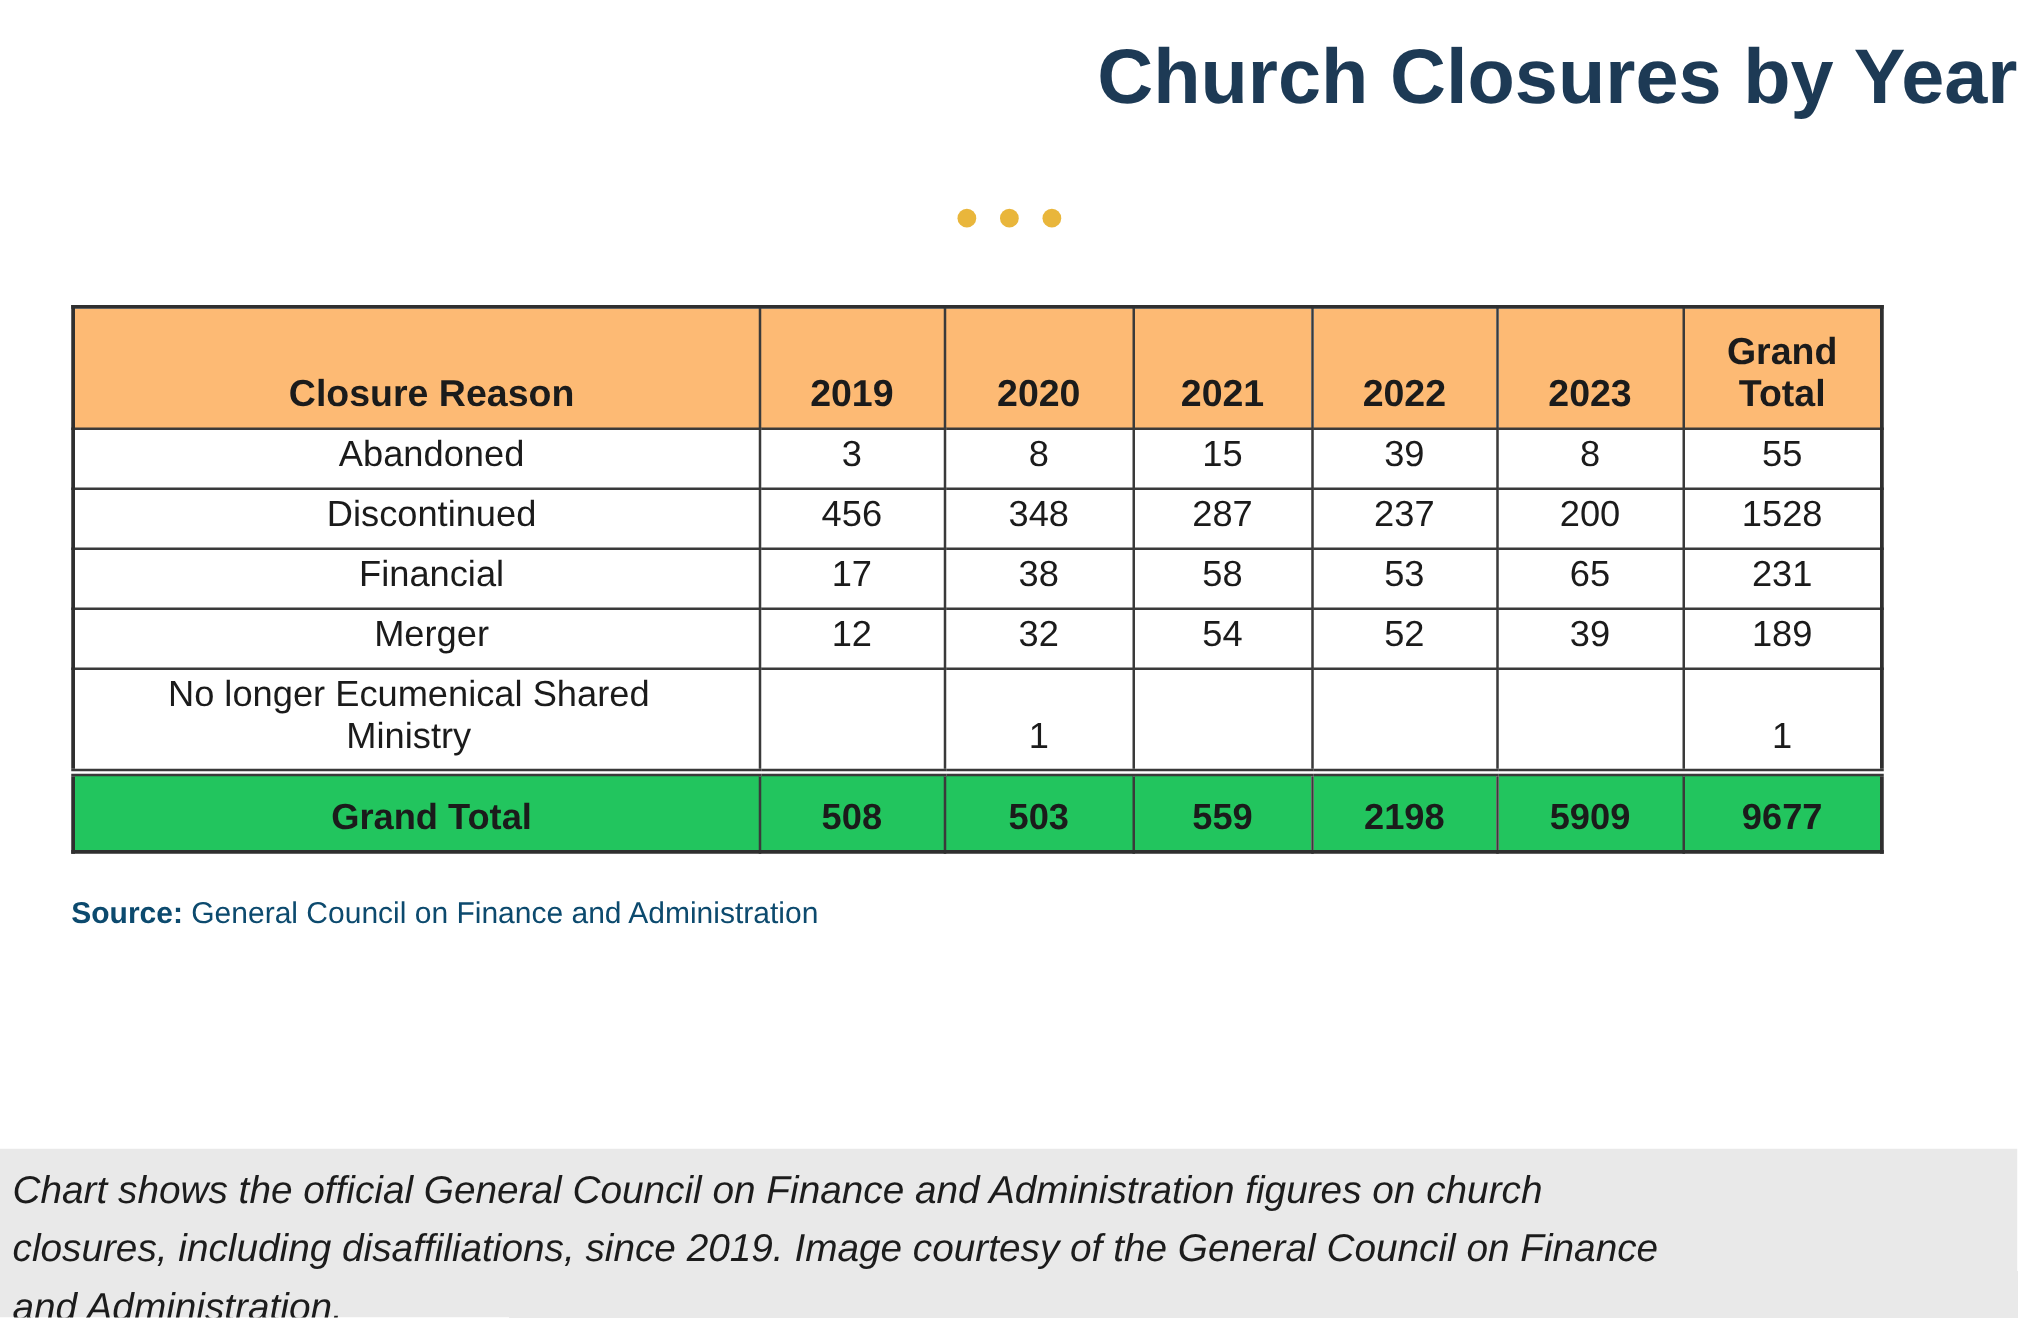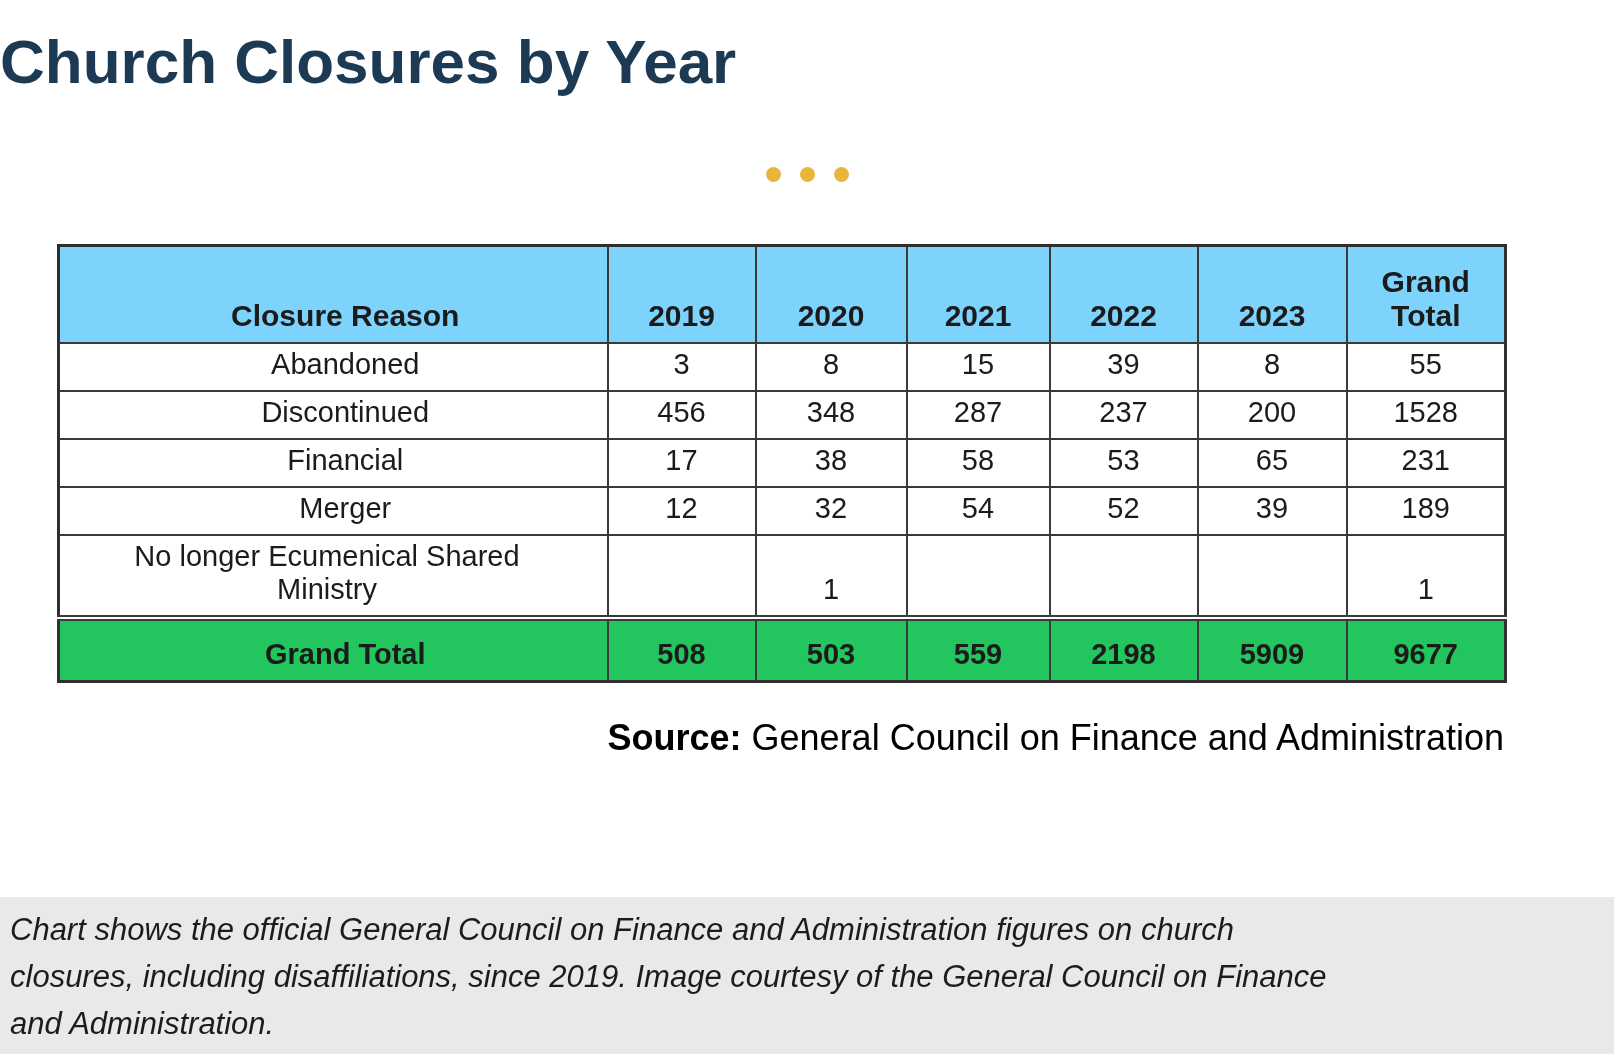--- a/index.html
+++ b/index.html
@@ -8,21 +8,21 @@
     position: relative;
     background: #ffffff;
     overflow: hidden;
     font-family: "Liberation Sans", sans-serif;
     color: #1b1b1b;
   }
 
   .page-title {
     margin: 0;
     padding-top: 26px;
-    text-align: left;
+    text-align: right;
     font-size: 62px;
     font-weight: bold;
     letter-spacing: 0px;
     color: #1d3a55;
   }
 
   .dots {
     margin-top: 70px;
     display: flex;
     justify-content: center;
@@ -45,21 +45,21 @@
   }
   .closures th, .closures td {
     border: 2px solid #3a3a3a;
     vertical-align: bottom;
     padding: 4px 8px 9px 8px;
     text-align: center;
     font-weight: normal;
     overflow: hidden;
   }
   .closures thead th {
-    background: #7dd3fc;
+    background: #fdba74;
     font-weight: bold;
     height: 82px;
     font-size: 30px;
   }
   .closures .reason {
     text-align: center;
     padding-left: 32px;
   }
   .closures tbody tr.data-row { height: 47px; }
   .closures tbody tr.tall-row { height: 76px; }
@@ -67,30 +67,30 @@
   .closures tr.total-row td {
     background: #22c55e;
     font-weight: bold;
     height: 46px;
     border-top: 6px double #3a3a3a;
   }
 
   .source-line {
     width: 1447px;
     margin: 34px 0 0 57px;
-    text-align: right;
-    font-size: 36px;
-    color: #000000;
+    text-align: left;
+    font-size: 24px;
+    color: #0c4a6e;
   }
   .source-line .src-label { font-weight: bold; }
 
   .caption-bar {
     position: absolute;
     left: 0; right: 0; bottom: 0;
-    height: 157px;
+    height: 135px;
     background: #e9e9e9;
     box-sizing: border-box;
     padding: 9px 20px 0 10px;
     font-style: italic;
     font-size: 31px;
     line-height: 47px;
     color: #1c1c1c;
   }
 </style>
 </head>

